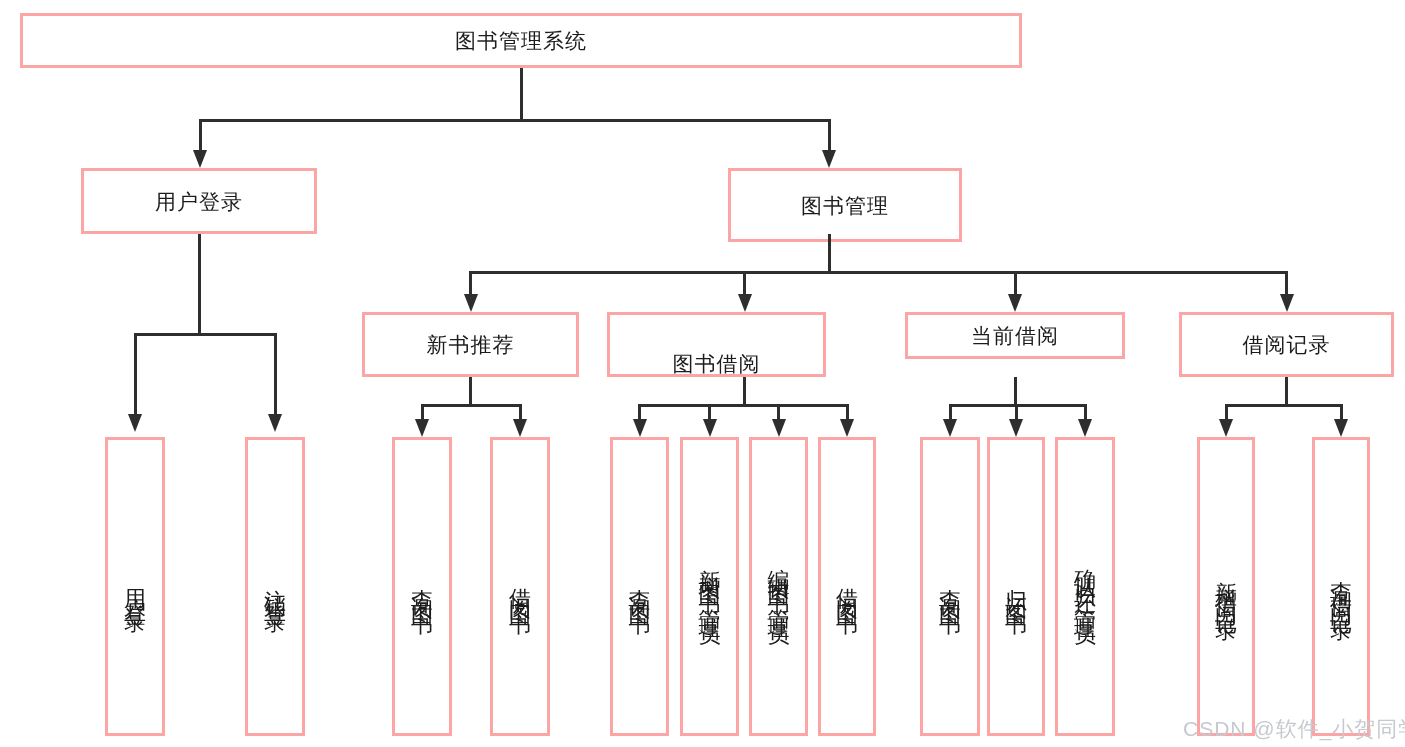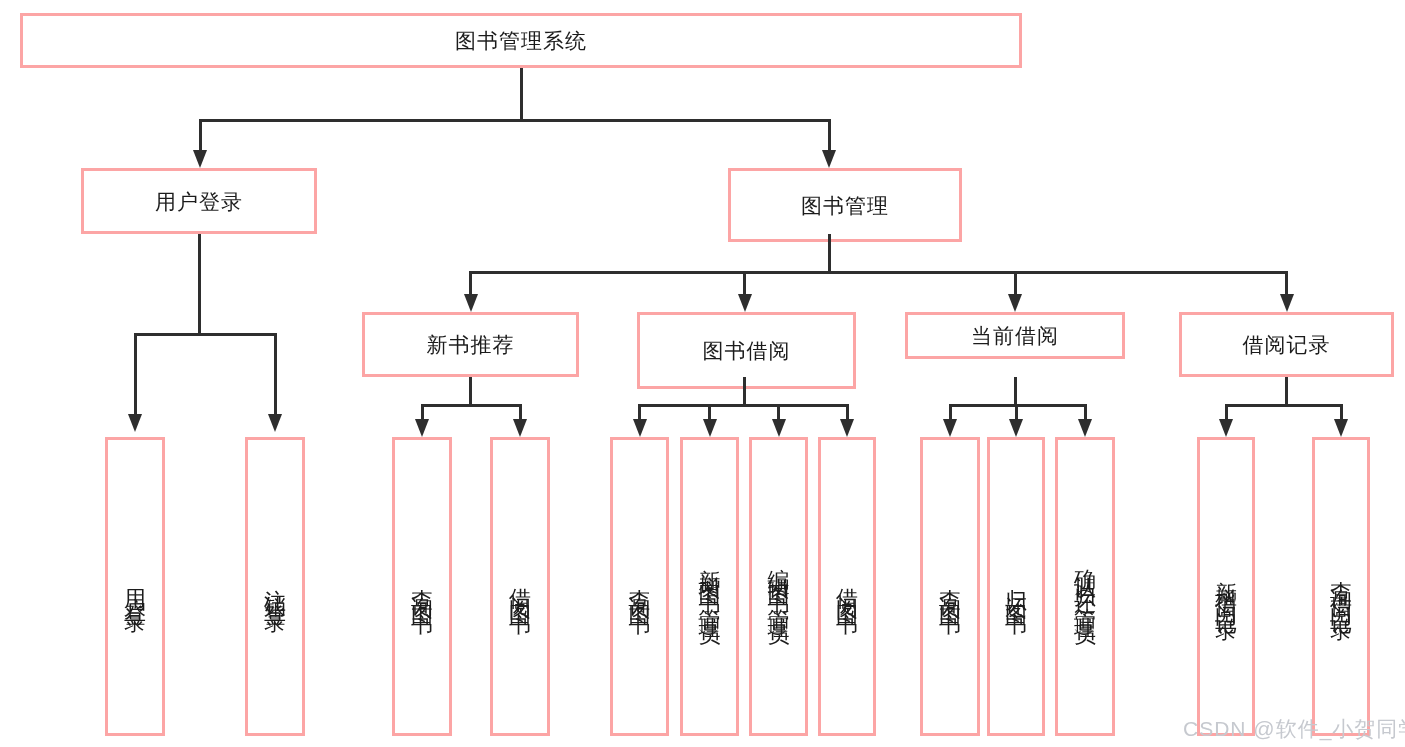--- a/index.html
+++ b/index.html
@@ -91,21 +91,21 @@
   <div class="vline" style="left:743px; top:271px; height:25px;"></div>
   <div class="arrow" style="left:737.5px; top:294px;"></div>
   <div class="vline" style="left:1013.5px; top:271px; height:25px;"></div>
   <div class="arrow" style="left:1008px; top:294px;"></div>
   <div class="vline" style="left:1285px; top:271px; height:25px;"></div>
   <div class="arrow" style="left:1279.5px; top:294px;"></div>
 
   <div class="box h" style="left:362px; top:312px; width:217px; height:65px;">
     <span>新书推荐</span>
   </div>
-  <div class="box h" style="left:637px; top:312px; width:219px; height:77px;">
+  <div class="box h" style="left:607px; top:312px; width:219px; height:65px;align-items:flex-end;">
     <span>图书借阅</span>
   </div>
   <div class="box h" style="left:905px; top:312px; width:220px; height:47px;">
     <span>当前借阅</span>
   </div>
   <div class="box h" style="left:1179px; top:312px; width:215px; height:65px;">
     <span>借阅记录</span>
   </div>
 
   <div class="vline" style="left:469px; top:377px; height:30px;"></div>

